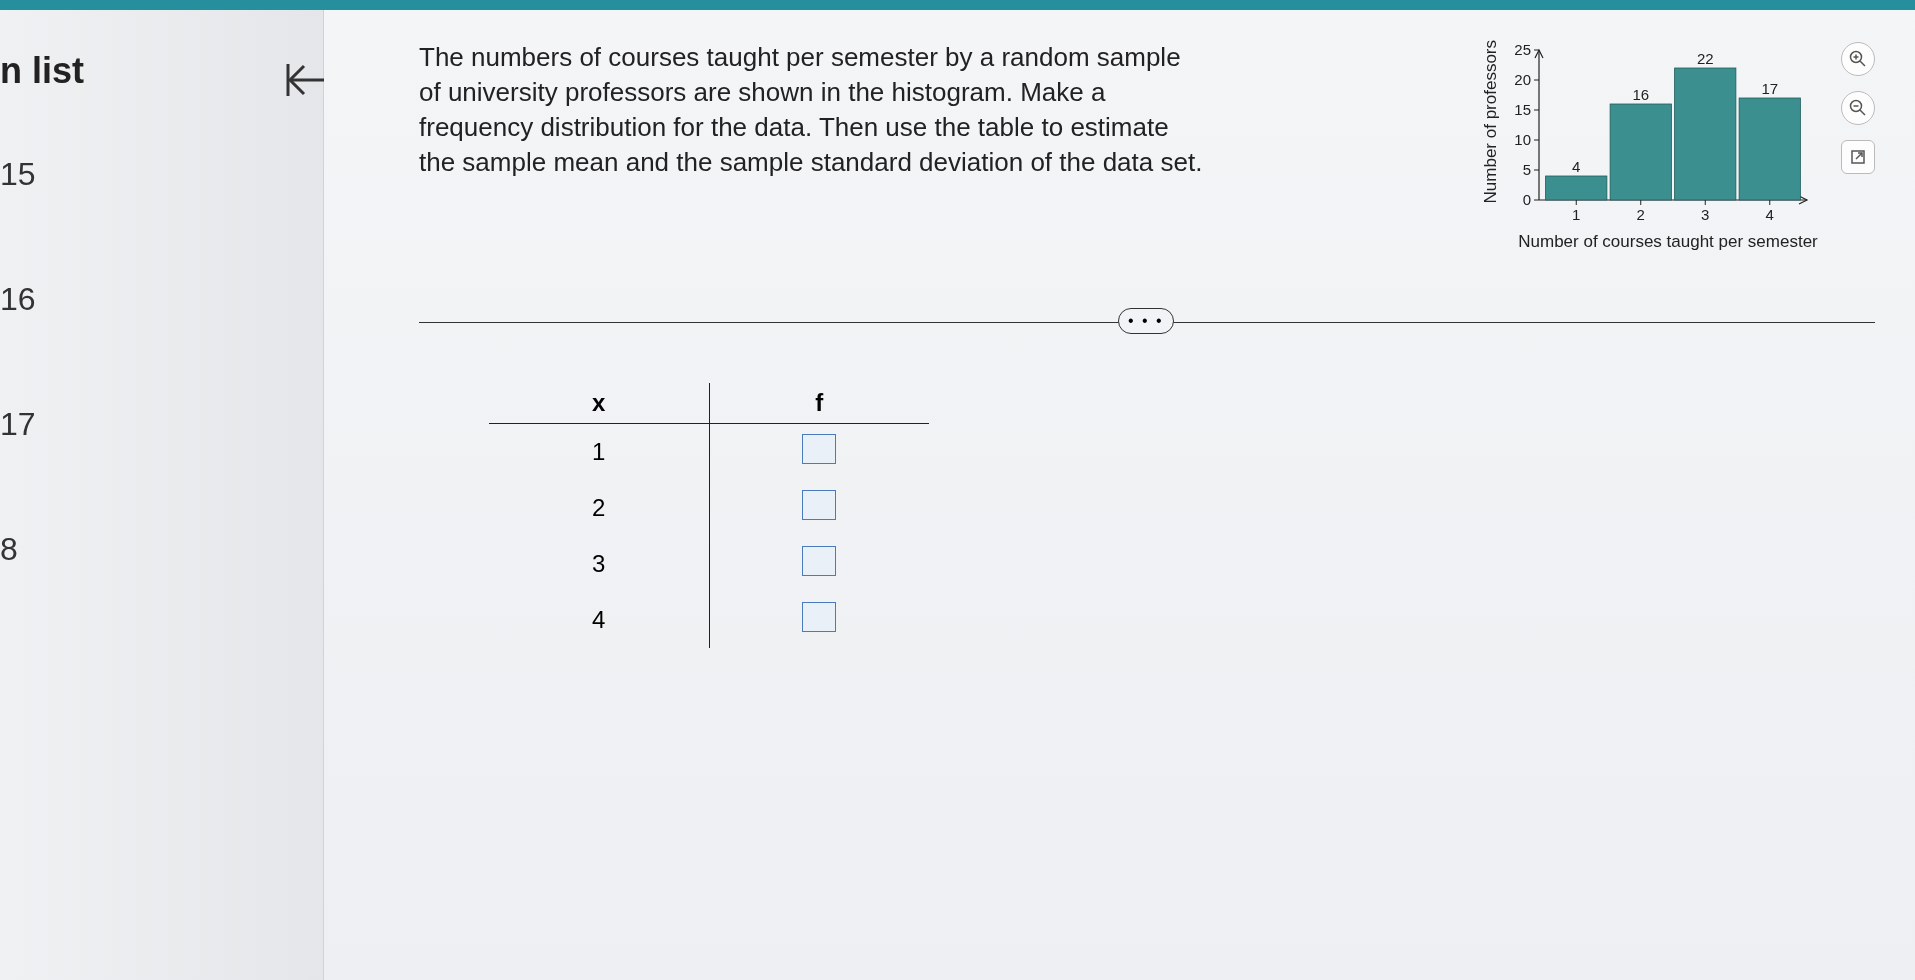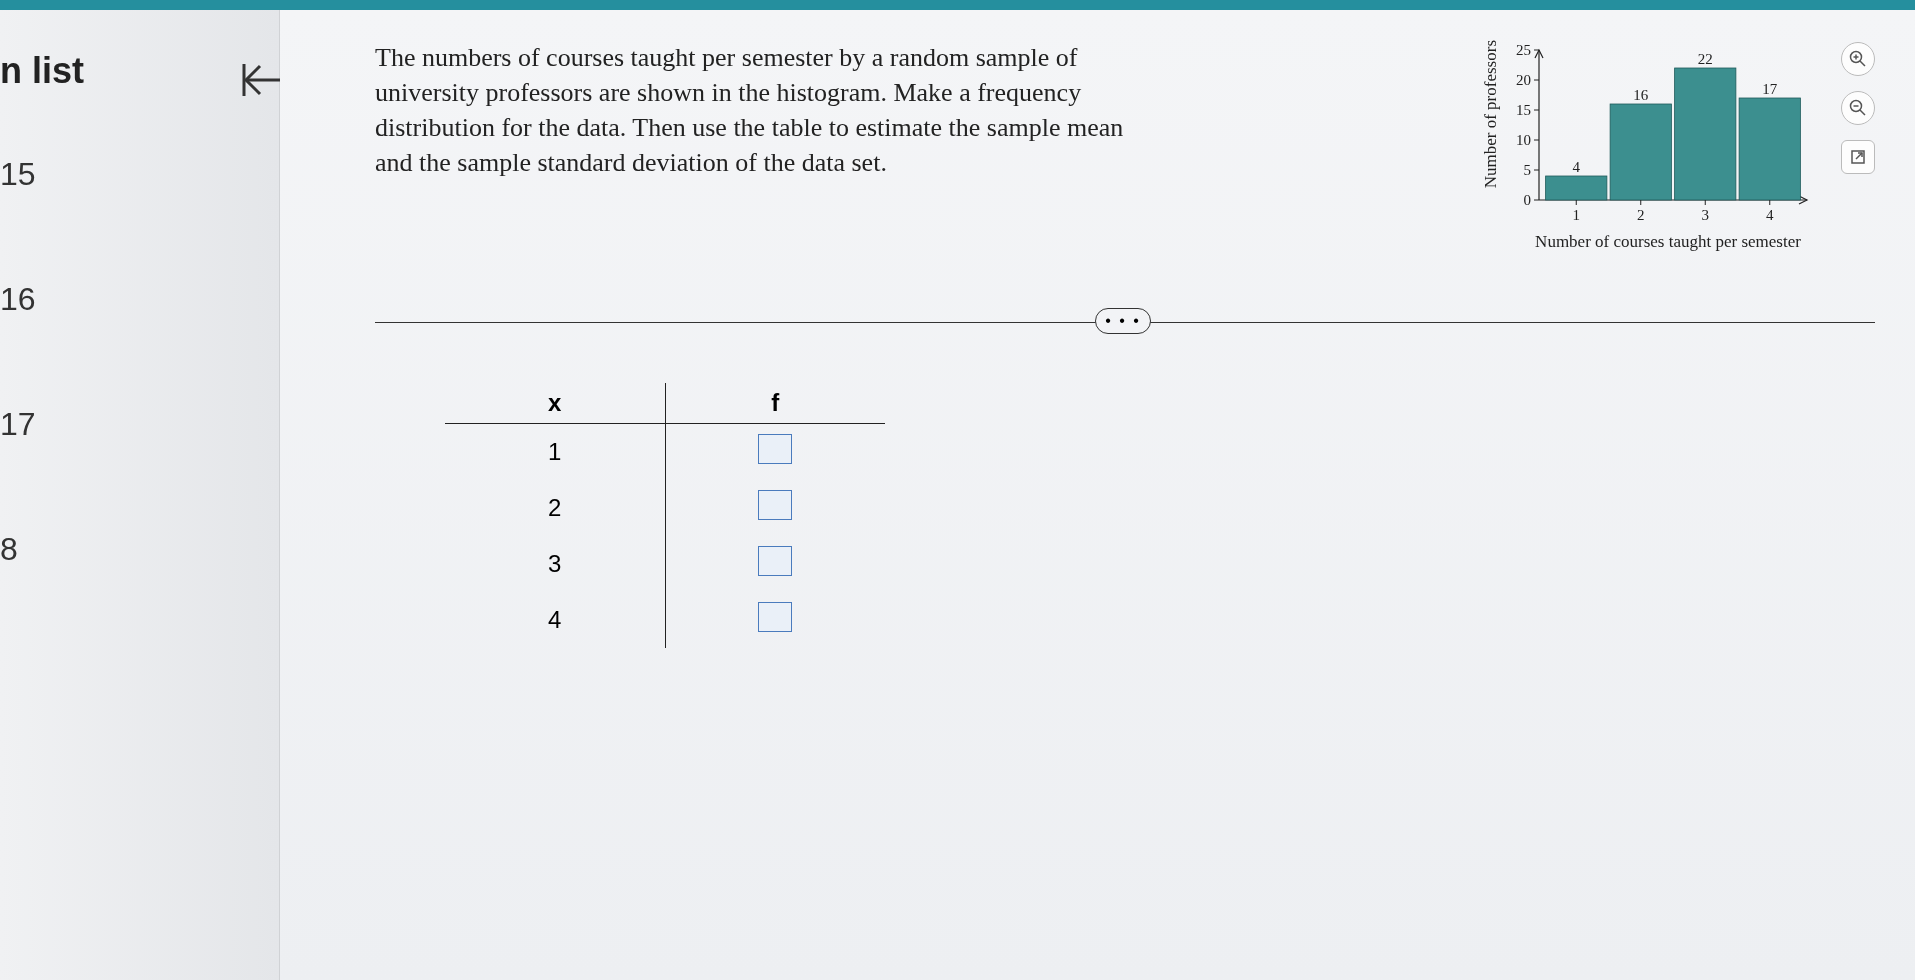--- a/index.html
+++ b/index.html
@@ -7,38 +7,38 @@
   font-family: Arial, Helvetica, sans-serif;
   background: #e8eaed;
   width: 1915px;
   height: 980px;
   overflow: hidden;
   position: relative;
 }
 .teal-bar { background:#258f9e; height:10px; width:100%; }
 .layout { display:flex; height:970px; }
 .sidebar {
-  width: 280px;
+  width: 324px;
   background: linear-gradient(to right,#f0f1f3,#e4e6e9);
   padding-top: 40px;
   border-right: 1px solid #d0d2d5;
 }
 .sidebar-title { font-size:36px; font-weight:bold; color:#222; margin-left:-30px; padding:0 0 50px 30px; }
 .sidebar-item { font-size:32px; color:#333; padding:14px 0 14px 0; margin-bottom:60px; cursor:pointer; }
 .main {
   flex:1;
   background: linear-gradient(to bottom,#f4f5f7,#edeff2);
   position:relative;
   padding: 30px 40px 0 40px;
 }
 .back-arrow {
   position:absolute; left:-40px; top:50px;
   font-size:40px; color:#333; font-weight:bold; cursor:pointer;
 }
-.header-row { display:flex; justify-content:space-between; align-items:flex-start; gap:30px;font-family:Liberation Serif, serif; }
+.header-row { display:flex; justify-content:space-between; align-items:flex-start; gap:30px; }
 .prompt-text { font-size:26px; color:#222; line-height:1.35; max-width:790px; margin-left:55px; }
 .figure-area { display:flex; align-items:flex-start; gap:8px; }
 .chart-wrap { display:flex; flex-direction:column; align-items:center; }
 .chart-inner { display:flex; align-items:flex-start; }
 .y-axis-label {
   writing-mode: vertical-rl; transform: rotate(180deg);
   font-size:17px; color:#222; margin-right:4px; padding-top:6px;
 }
 .chart-svg { }
 .x-axis-label { font-size:17px; color:#222; margin-top:2px; margin-left:30px;}

